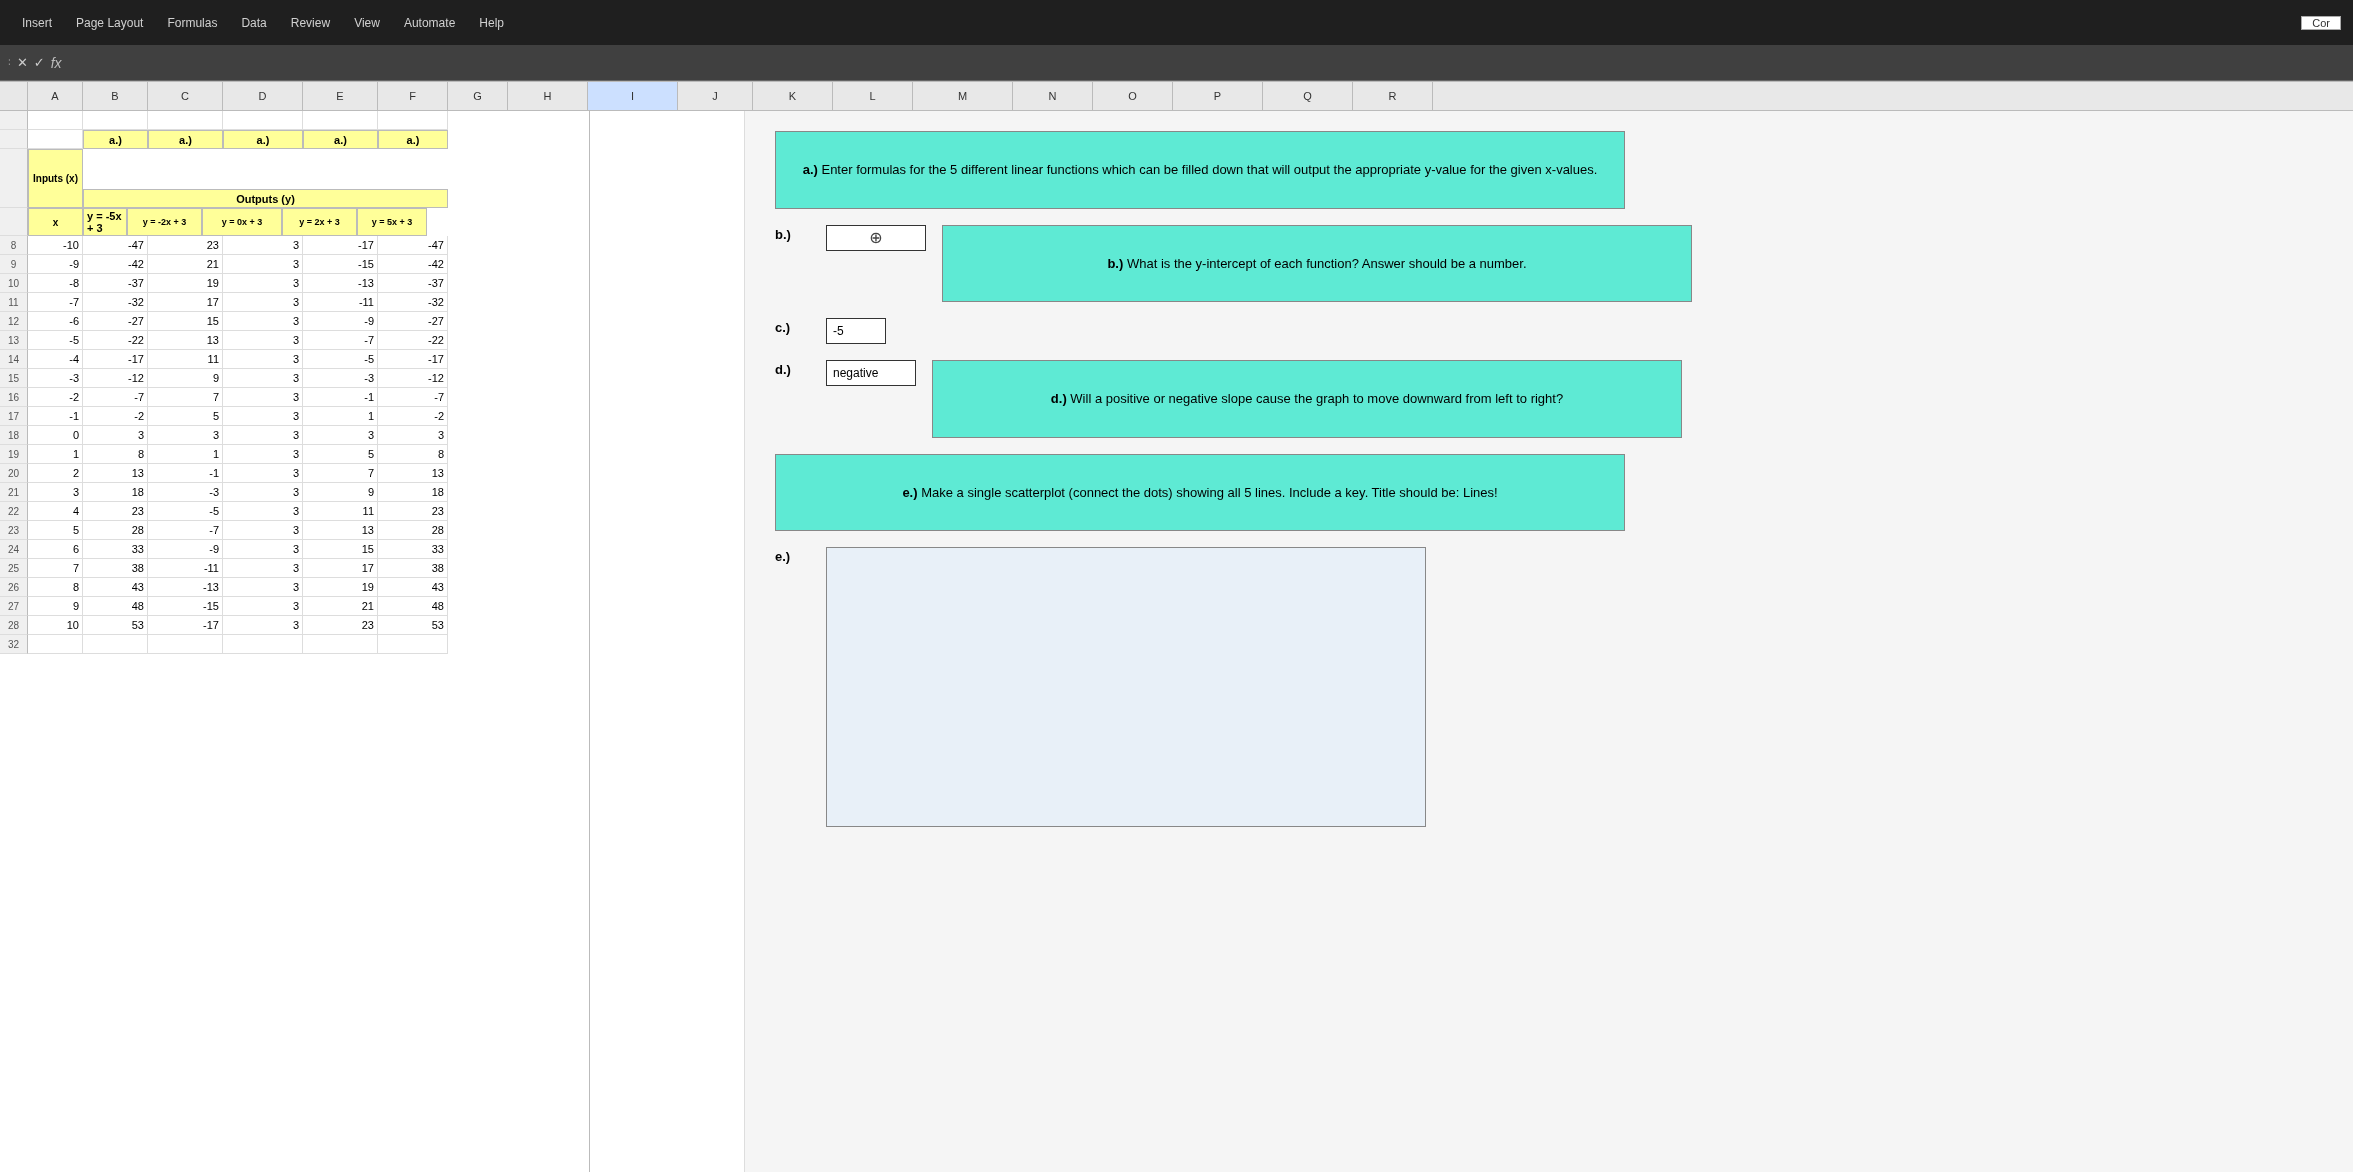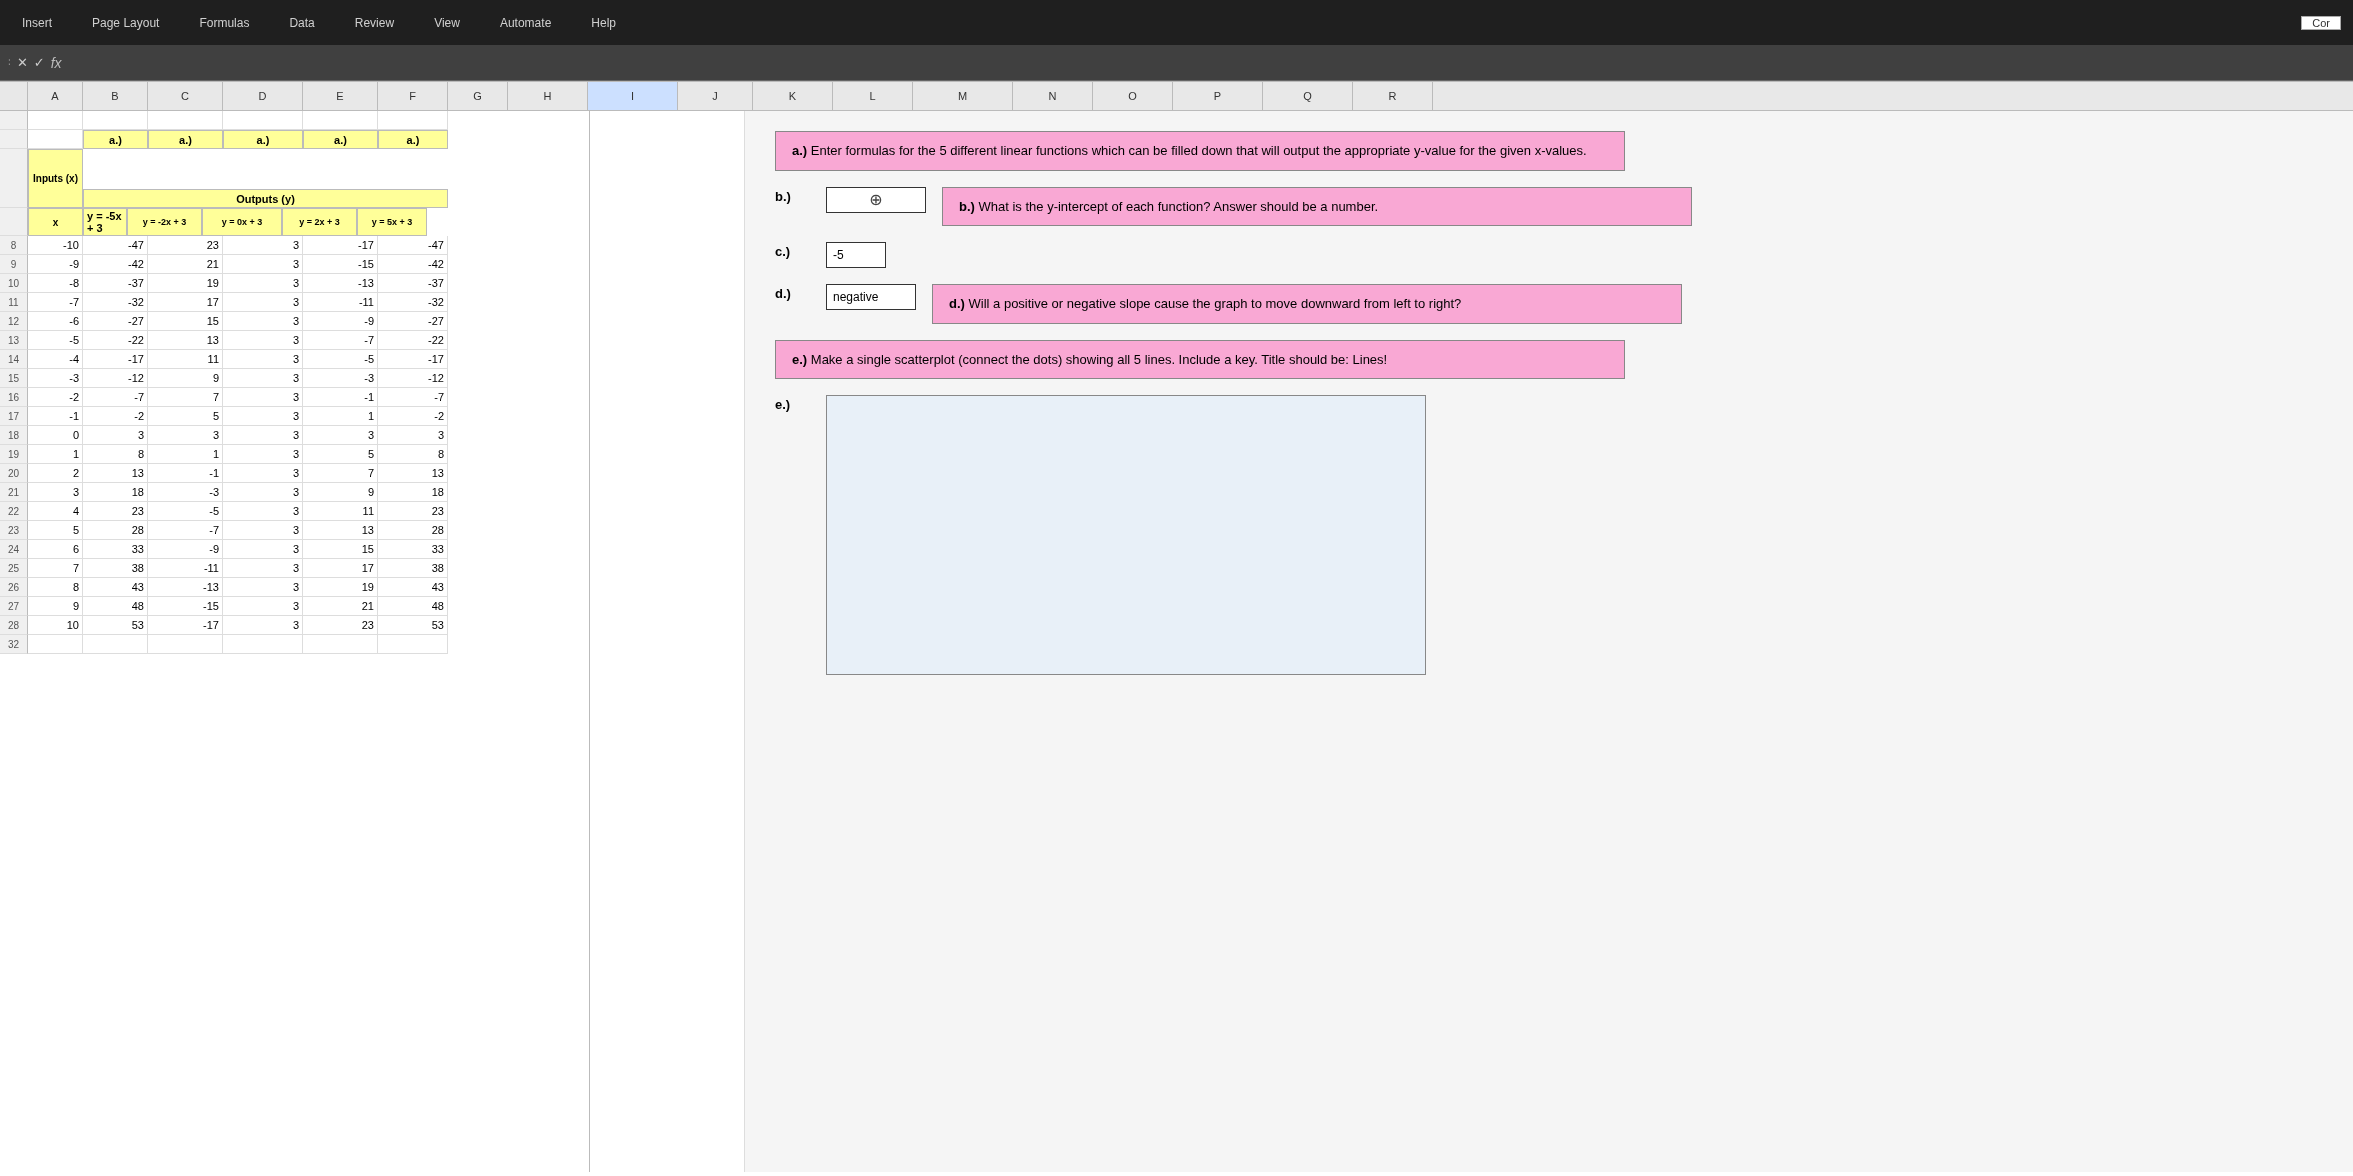--- a/index.html
+++ b/index.html
@@ -102,25 +102,26 @@
       flex: 1;
       padding: 20px 30px;
       background: #f5f5f5;
       overflow-y: auto;
       display: flex;
       flex-direction: column;
       gap: 16px;
     }
 
     .question-box {
-      background: #f9a8d4;
+      background: #5eead4;
       border: 1.5px solid #888;
-      padding: 9px 16px;
+      padding: 28px 16px;
       font-size: 13px;
       line-height: 1.5;
+      text-align: center;
     }
     .question-box-wide {
       max-width: 850px;
     }
 
     .question-row {
       display: flex;
       align-items: flex-start;
       gap: 16px;
       max-width: 1200px;
@@ -169,21 +170,21 @@
       max-width: 600px;
     }
 
     
     .menu-bar {
       background: #1f1f1f;
       height: 45px;
       display: flex;
       align-items: center;
       padding: 0 12px;
-      gap: 20px;
+      gap: 4px;
     }
     .menu-item {
       color: #d0d0d0;
       font-size: 12px;
       padding: 4px 10px;
       cursor: pointer;
     }
 
     .fx-area {
       display: flex;

